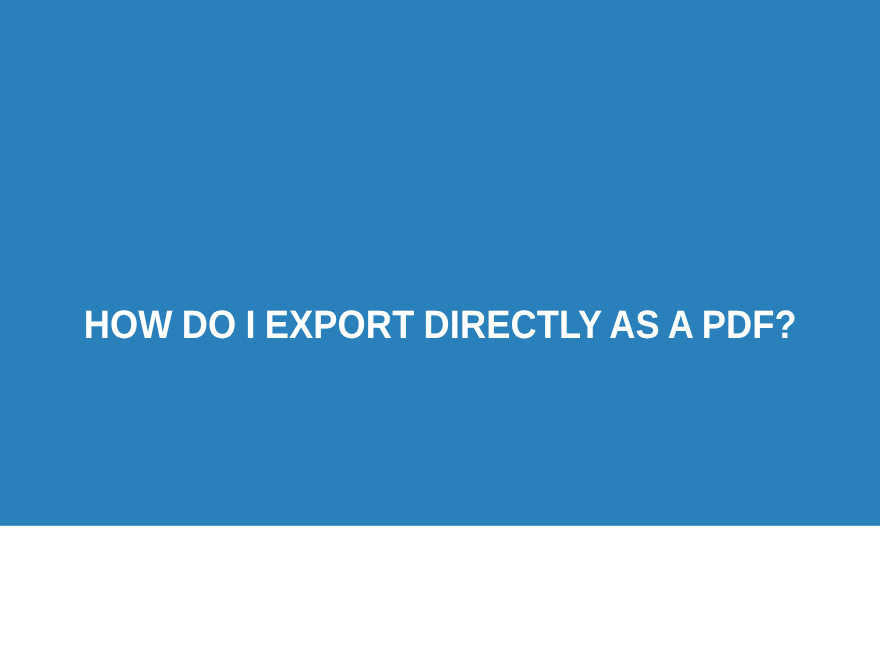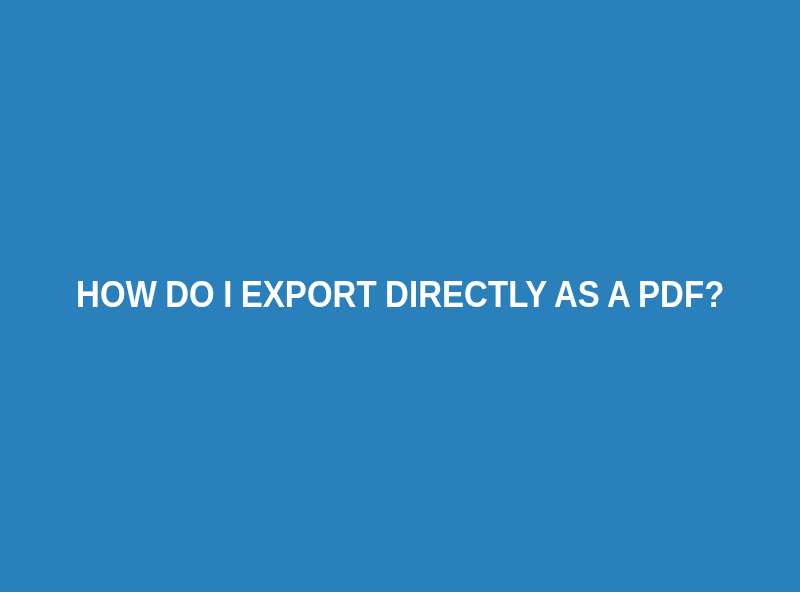--- a/index.html
+++ b/index.html
@@ -13,21 +13,21 @@
     height: 600px;
     overflow: hidden;
     font-family: "Liberation Sans", "DejaVu Sans", sans-serif;
   }
 
   
   .hero-card {
     position: relative;
     box-sizing: border-box;
     width: 800px;
-    height: 592px;
+    height: 478px;
     background-color: #2980ba;
     display: flex;
     align-items: center;
     justify-content: center;
   }
 
   
   .headline-band {
     position: absolute;
     left: 0;

